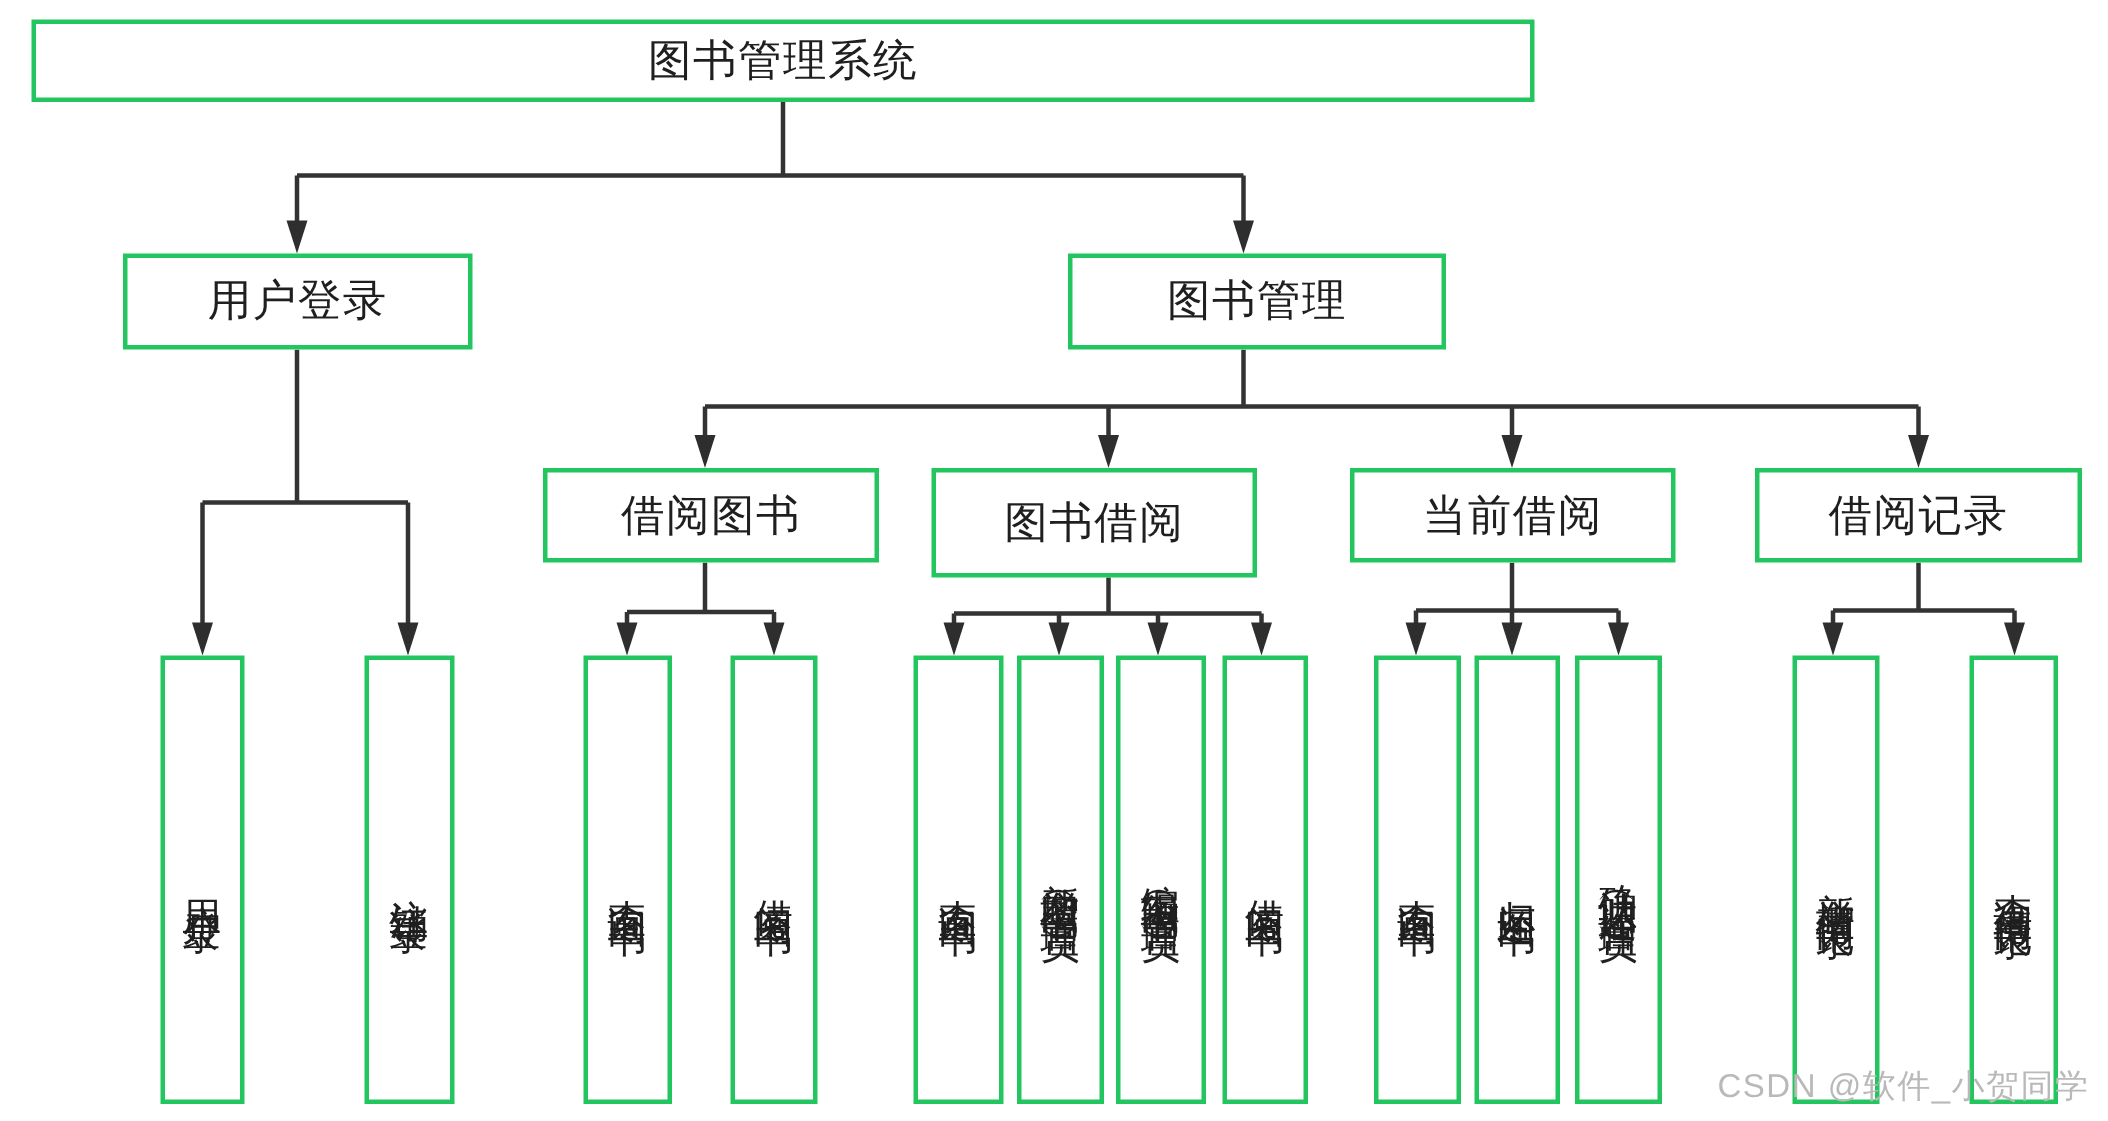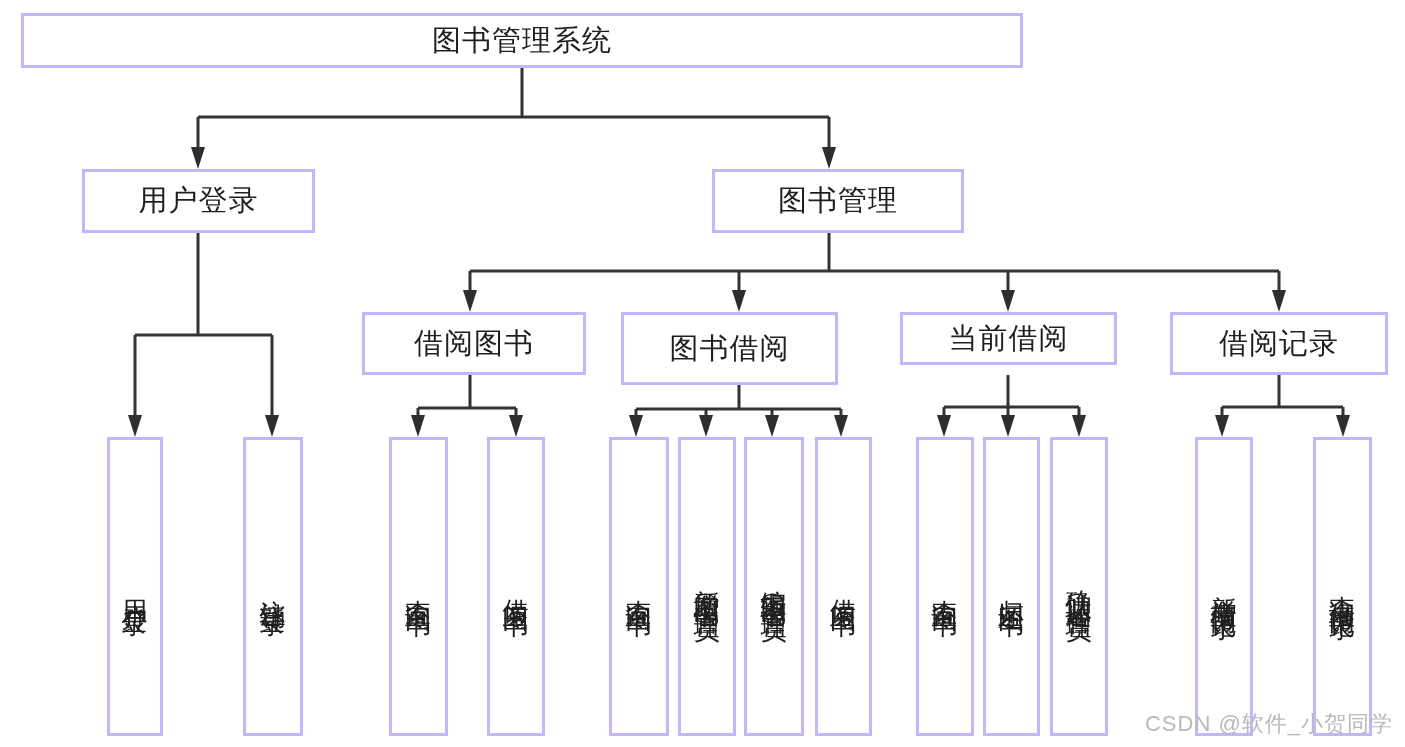--- a/index.html
+++ b/index.html
@@ -17,21 +17,21 @@
   }
   #connectors {
     position: absolute;
     left: 0; top: 0;
     width: 1405px; height: 747px;
     pointer-events: none;
   }
   .node {
     position: absolute;
     box-sizing: border-box;
-    border: 3px solid #c4b5fd;
+    border: 3px solid #22c55e;
     background: #ffffff;
     display: flex;
     align-items: center;
     justify-content: center;
     color: #1f1f1f;
     text-align: center;
   }
   .h-node { font-size: 29px; letter-spacing: 1px; white-space: nowrap; }
   .v-node {
     writing-mode: vertical-rl;
@@ -41,21 +41,21 @@
     line-height: 1;
   }
   
   #n-root          { left: 21px;   top: 13px;  width: 1002px; height: 55px; }
   
   #n-user-login    { left: 82px;   top: 169px; width: 233px;  height: 64px; }
   #n-book-mgmt     { left: 712px;  top: 169px; width: 252px;  height: 64px; }
   
   #n-new-book      { left: 362px;  top: 312px; width: 224px;  height: 63px; }
   #n-book-borrow   { left: 621px;  top: 312px; width: 217px;  height: 73px; }
-  #n-current       { left: 900px;  top: 312px; width: 217px;  height: 53px; }
+  #n-current       { left: 900px;  top: 312px; width: 217px;  height: 63px; }
   #n-record        { left: 1170px; top: 312px; width: 218px;  height: 63px; font-family: Liberation Mono, monospace; }
   
   .leaf            { top: 437px; height: 299px; }
   #l-user-login    { left: 107px;  width: 56px; }
   #l-logout        { left: 243px;  width: 60px; }
   #l-query1        { left: 389px;  width: 59px; }
   #l-borrow1       { left: 487px;  width: 58px; }
   #l-query2        { left: 609px;  width: 60px; }
   #l-add-book      { left: 678px;  width: 58px; }
   #l-edit-book     { left: 744px;  width: 60px; }

